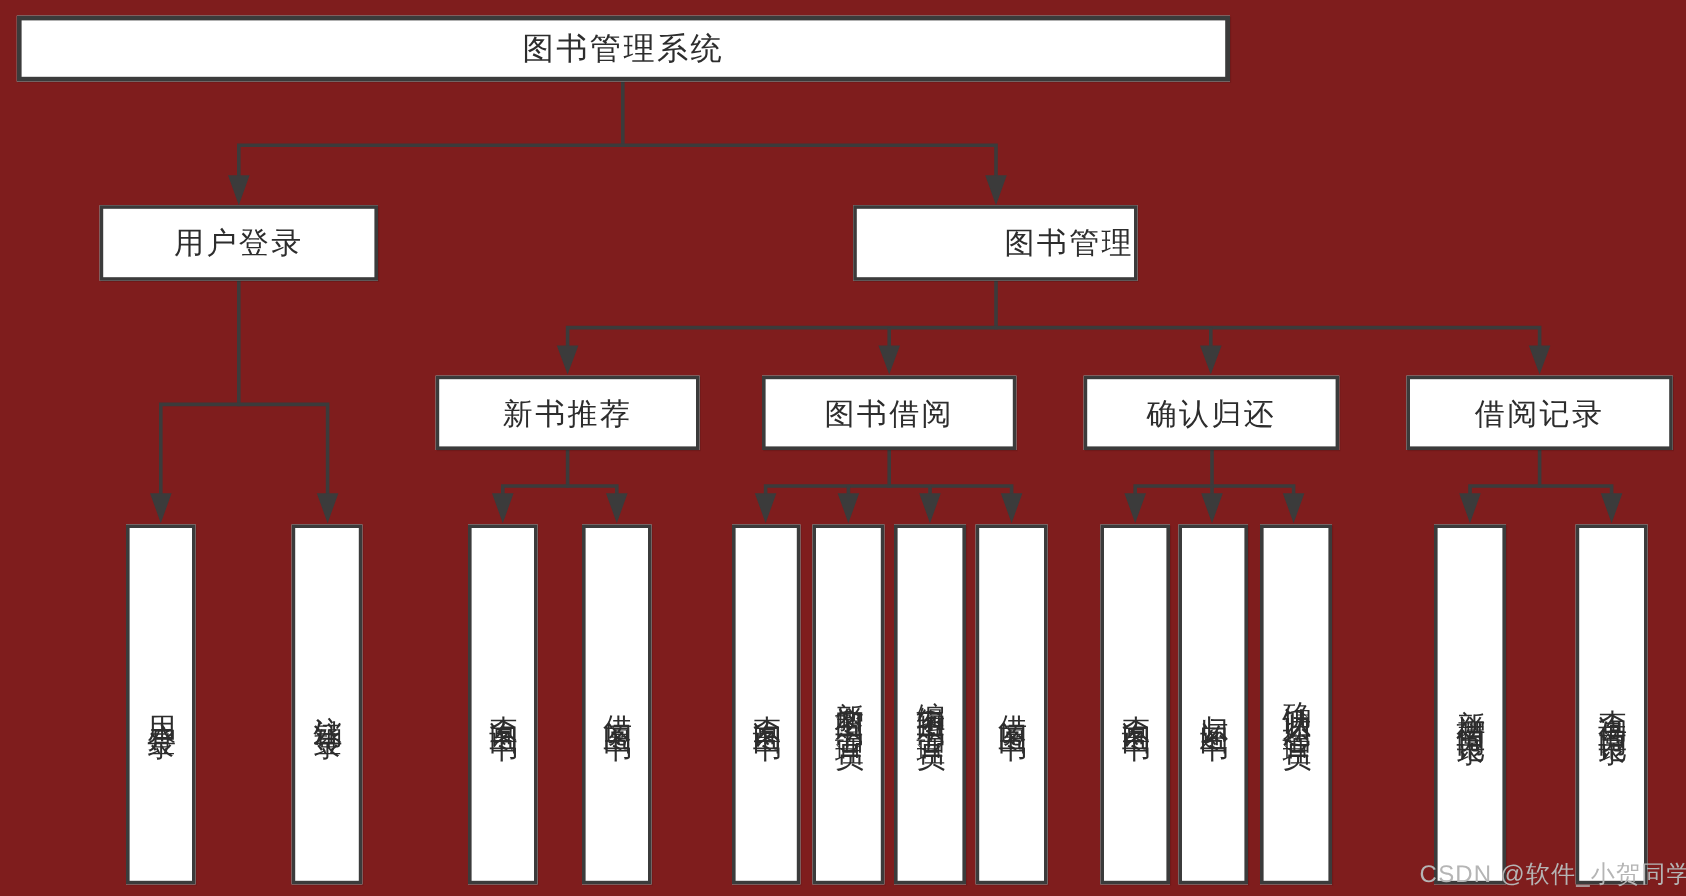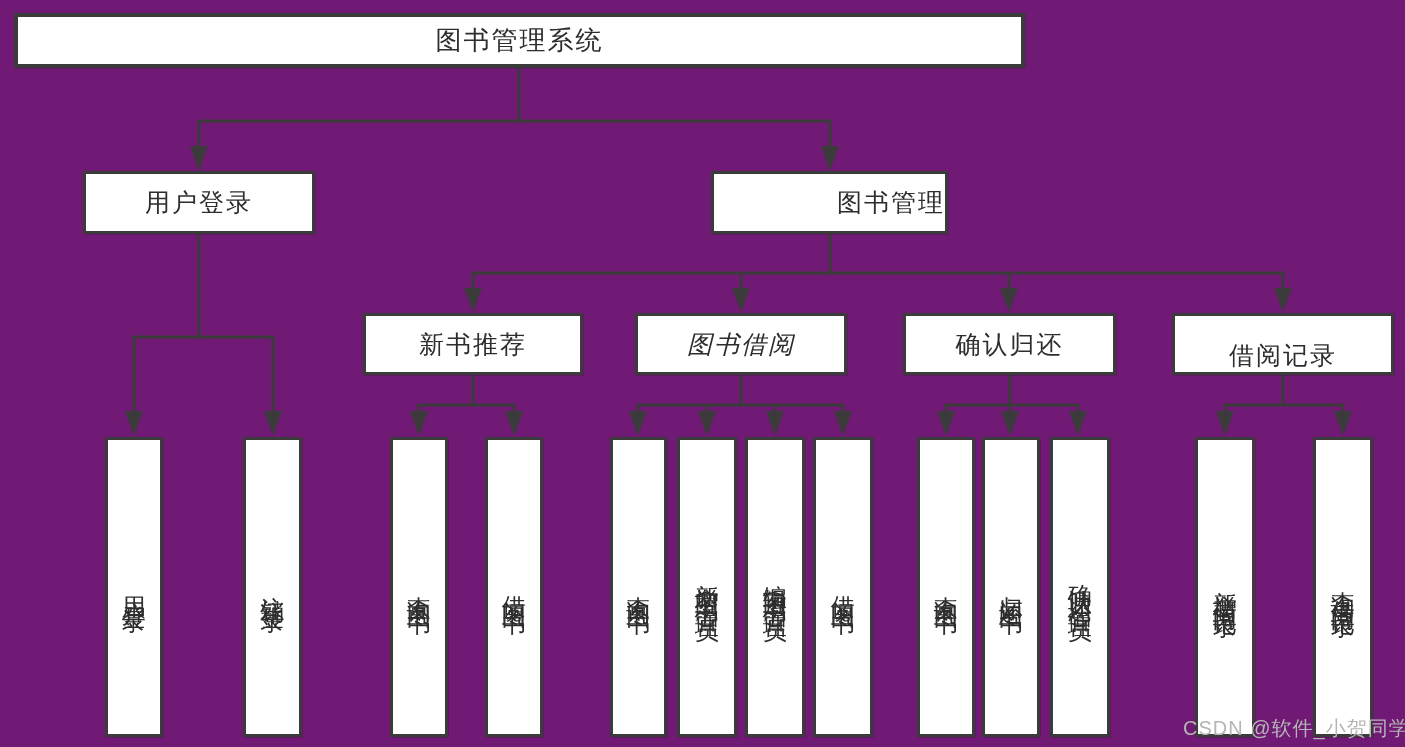--- a/index.html
+++ b/index.html
@@ -1,21 +1,21 @@
 <!DOCTYPE html>
 <html lang="zh"><head>
 <meta charset="utf-8">
 <style>
   html, body { margin: 0; padding: 0; background: #ffffff; }
   body { font-family: "Liberation Sans", "DejaVu Sans", sans-serif; }
   .canvas {
     position: relative;
     width: 1405px;
     height: 747px;
-    background: #701a75;
+    background: #7f1d1d;
     overflow: hidden;
   }
   .connectors {
     position: absolute;
     left: 0; top: 0;
     width: 1405px; height: 747px;
   }
   .box {
     position: absolute;
     box-sizing: border-box;
@@ -123,27 +123,27 @@
   <div class="box" style="left:83px; top:171px; width:232px; height:63px;">
     <span class="hlabel">用户登录</span>
   </div>
   <div class="box" style="left:711px; top:171px; width:237px; height:63px;justify-content:flex-end;">
     <span class="hlabel">图书管理</span>
   </div>
 
   <div class="box" style="left:363px; top:313px; width:220px; height:62px;">
     <span class="hlabel">新书推荐</span>
   </div>
-  <div class="box" style="left:635px; top:313px; width:212px; height:62px;font-style:italic;">
+  <div class="box" style="left:635px; top:313px; width:212px; height:62px;">
     <span class="hlabel">图书借阅</span>
   </div>
   <div class="box" style="left:903px; top:313px; width:213px; height:62px;">
     <span class="hlabel">确认归还</span>
   </div>
-  <div class="box" style="left:1172px; top:313px; width:222px; height:62px;align-items:flex-end;">
+  <div class="box" style="left:1172px; top:313px; width:222px; height:62px;">
     <span class="hlabel">借阅记录</span>
   </div>
 
   <div class="box leaf" style="left:105px; top:437px; width:58px; height:300px;">
     <span class="vlabel">用户登录</span>
   </div>
   <div class="box leaf" style="left:243px; top:437px; width:59px; height:300px;">
     <span class="vlabel">注销登录</span>
   </div>
 

